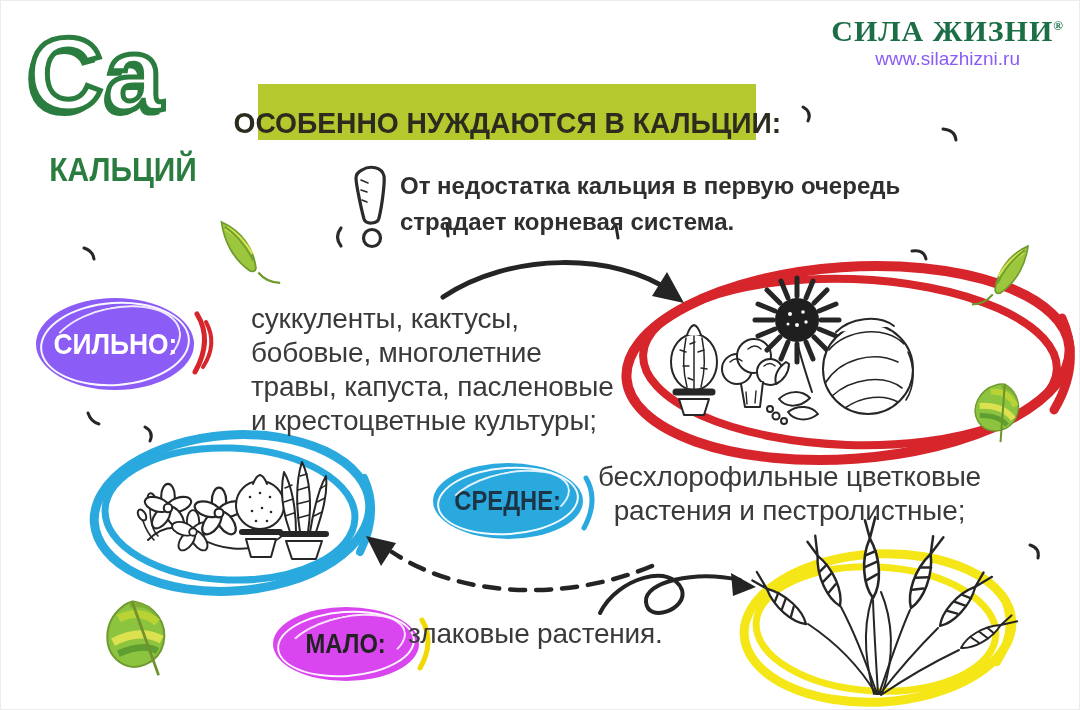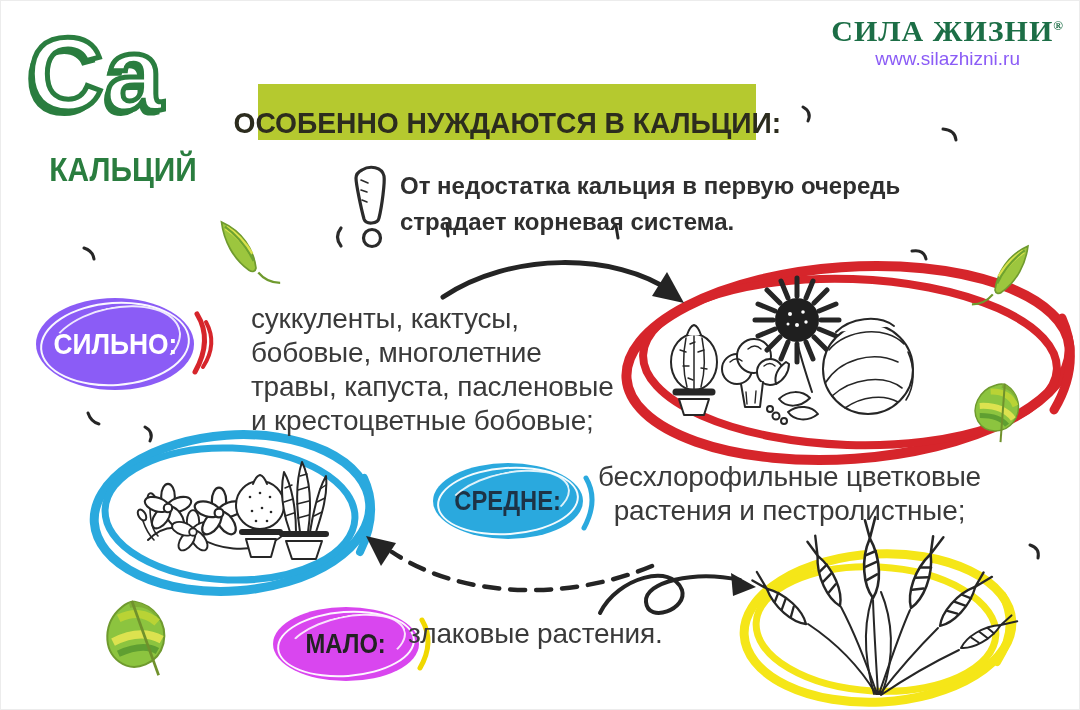--- a/index.html
+++ b/index.html
@@ -280,21 +280,21 @@
     <div class="note-line">страдает корневая система.</div>
   </div>
 
   <div class="badge badge-strong">
     <span>СИЛЬНО:</span>
   </div>
   <div class="desc desc-strong">
     <div>суккуленты, кактусы,</div>
     <div>бобовые, многолетние</div>
     <div>травы, капуста, пасленовые</div>
-    <div>и крестоцветные бобовые;</div>
+    <div>и крестоцветные культуры;</div>
   </div>
 
   <div class="badge badge-medium">
     <span>СРЕДНЕ:</span>
   </div>
   <div class="desc desc-medium">
     <div>бесхлорофильные цветковые</div>
     <div>растения и пестролистные;</div>
   </div>
 

